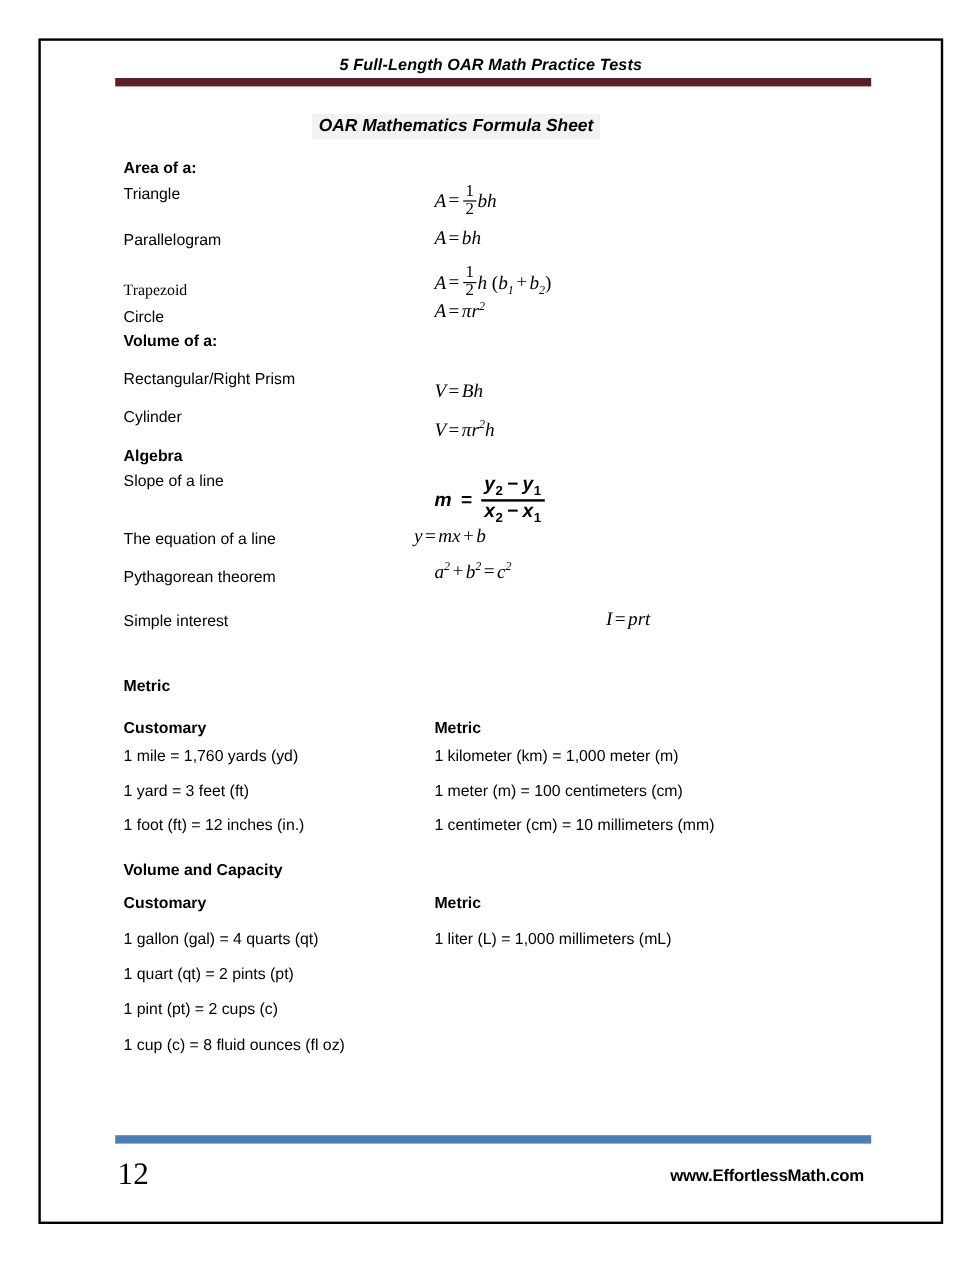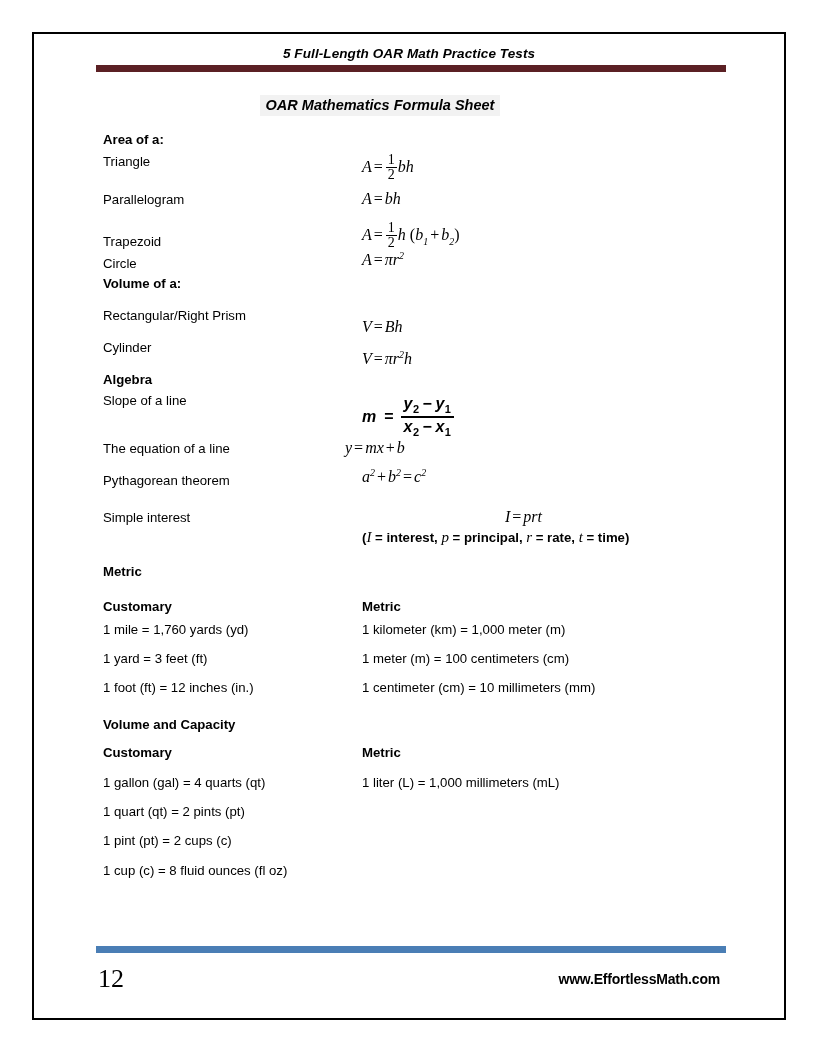--- a/index.html
+++ b/index.html
@@ -221,21 +221,21 @@
   <div class="lbl" style="left:103px; top:155px;">Triangle</div>
   <div class="math" style="left:362px; top:154px;">
     A<span class="op">=</span><span class="frac"><span class="num">1</span><span class="den">2</span></span>bh
   </div>
 
   <div class="lbl" style="left:103px; top:193px;">Parallelogram</div>
   <div class="math" style="left:362px; top:191px;">
     A<span class="op">=</span>bh
   </div>
 
-  <div class="lbl" style="left:103px; top:235px;">Trapezoid</div>
+  <div class="lbl" style="left:103px; top:235px;font-family:Liberation Serif, serif;">Trapezoid</div>
   <div class="math" style="left:362px; top:222px;">
     A<span class="op">=</span><span class="frac"><span class="num">1</span><span class="den">2</span></span>h <span class="up">(</span>b<sub class="e">1</sub><span class="op">+</span>b<sub class="e">2</sub><span class="up">)</span>
   </div>
 
   <div class="lbl" style="left:103px; top:257px;text-align:right;">Circle</div>
   <div class="math" style="left:362px; top:251px;">
     A<span class="op">=</span>πr<sup class="e">2</sup>
   </div>
 
   <div class="lbl bold" style="left:103px; top:277px;">Volume of a:</div>
@@ -263,23 +263,20 @@
   </div>
 
   <div class="lbl" style="left:103px; top:474px;">Pythagorean theorem</div>
   <div class="math" style="left:362px; top:468px;">
     a<sup class="e">2</sup><span class="op">+</span>b<sup class="e">2</sup><span class="op">=</span>c<sup class="e">2</sup>
   </div>
 
   <div class="lbl" style="left:103px; top:511px;">Simple interest</div>
   <div class="math" style="left:505px; top:509px;">
     I<span class="op">=</span>prt
-  </div>
-  <div class="caption" style="left:362px; top:530px;">
-    <span class="pl">(</span><i>I</i><span class="pl"> = interest, </span><i>p</i><span class="pl"> = principal, </span><i>r</i><span class="pl"> = rate, </span><i>t</i><span class="pl"> = time)</span>
   </div>
 
   <div class="lbl bold" style="left:103px; top:565px;">Metric</div>
 
   <div class="lbl bold" style="left:103px; top:600px;">Customary</div>
   <div class="lbl bold" style="left:362px; top:600px;">Metric</div>
 
   <div class="lbl" style="left:103px; top:623px;">1 mile = 1,760 yards (yd)</div>
   <div class="lbl" style="left:103px; top:652px;">1 yard = 3 feet (ft)</div>
   <div class="lbl" style="left:103px; top:681px;">1 foot (ft) = 12 inches (in.)</div>

